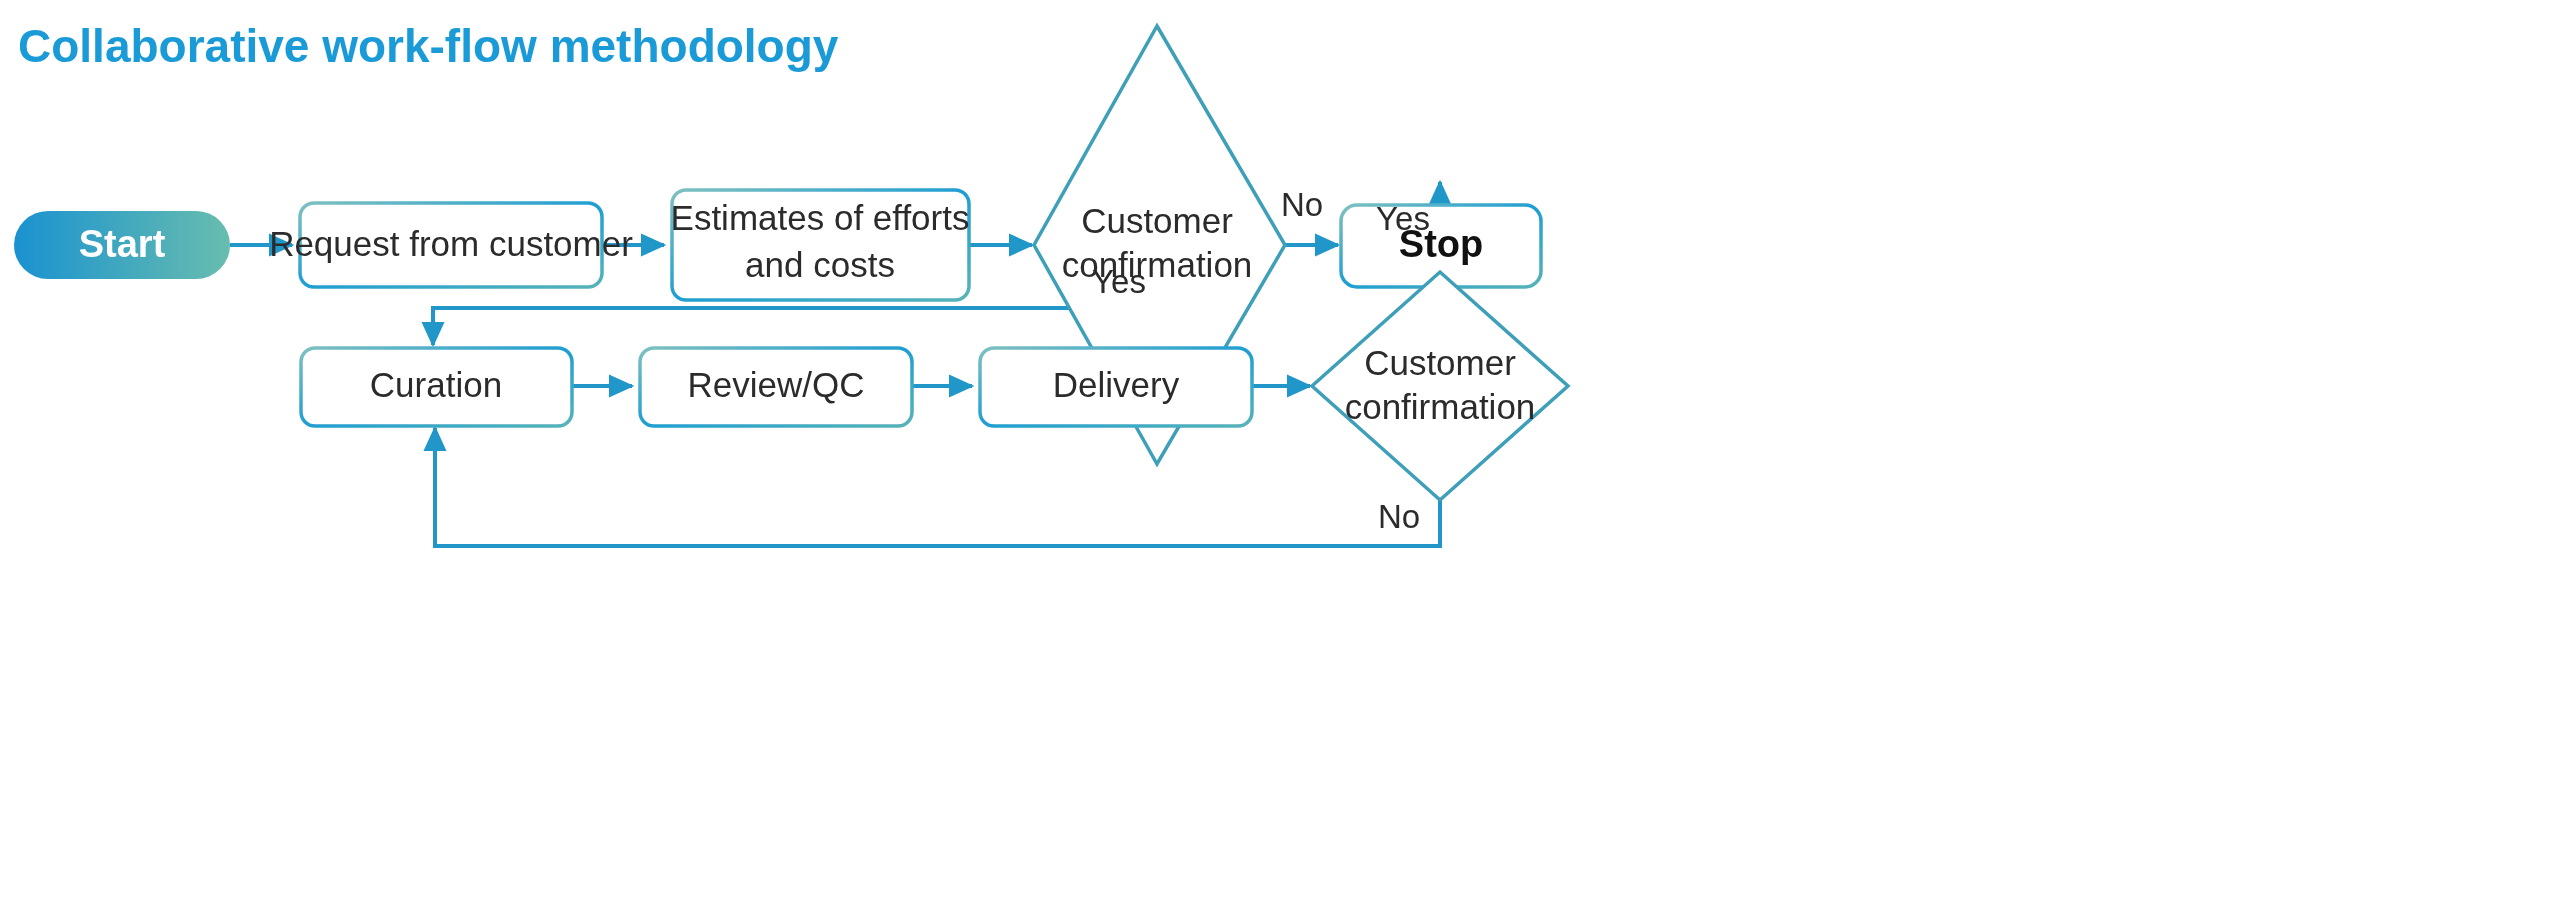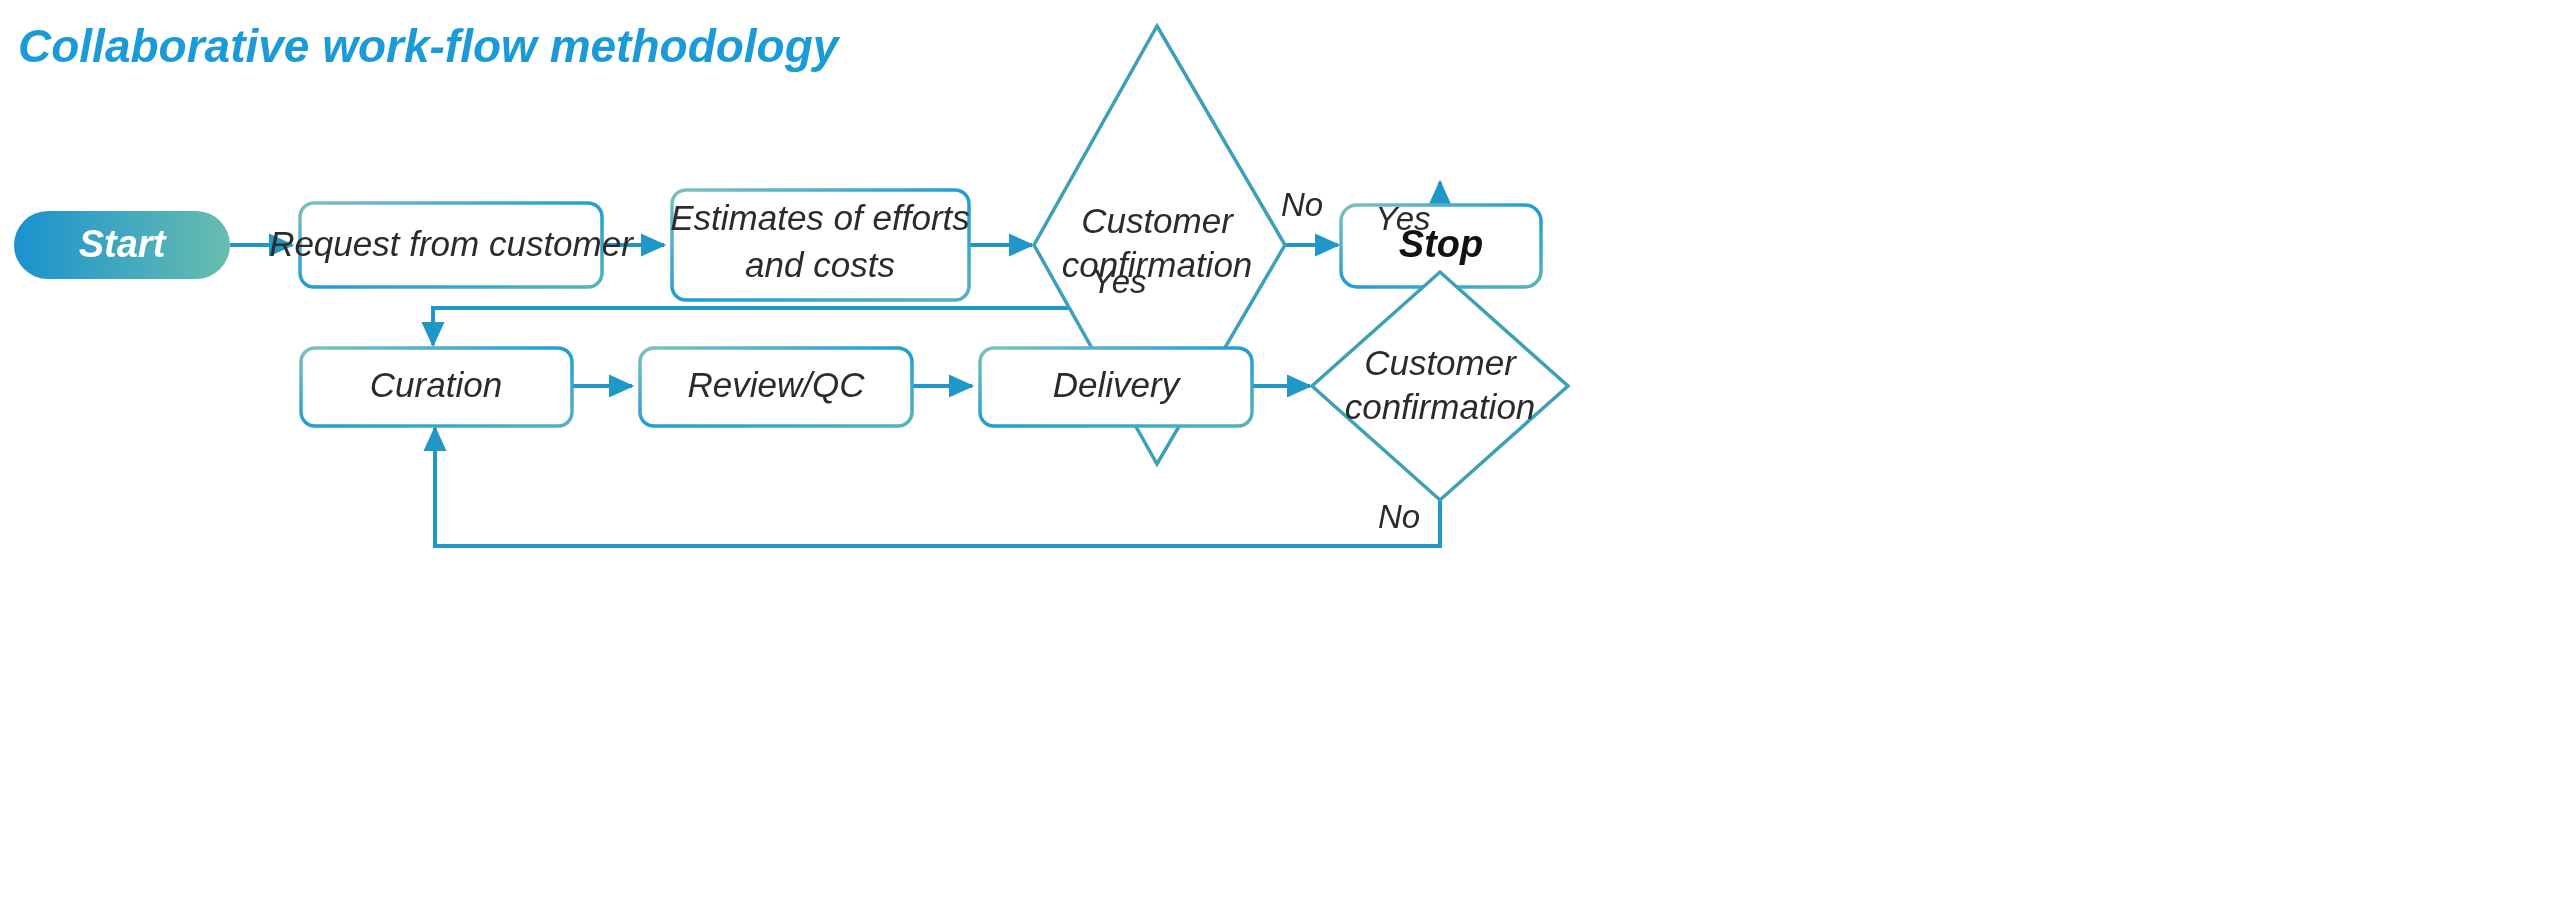--- a/index.html
+++ b/index.html
@@ -9,21 +9,20 @@
   }
   body {
     font-family: "Liberation Sans", sans-serif;
   }
   #stage {
     position: relative;
     width: 2561px;
     height: 912px;
     background: #ffffff;
     overflow: hidden;
-    font-style: italic;
   }
   #flow-svg {
     position: absolute;
     left: 0;
     top: 0;
     width: 2561px;
     height: 912px;
   }
   .diagram-title {
     font-size: 46px;

